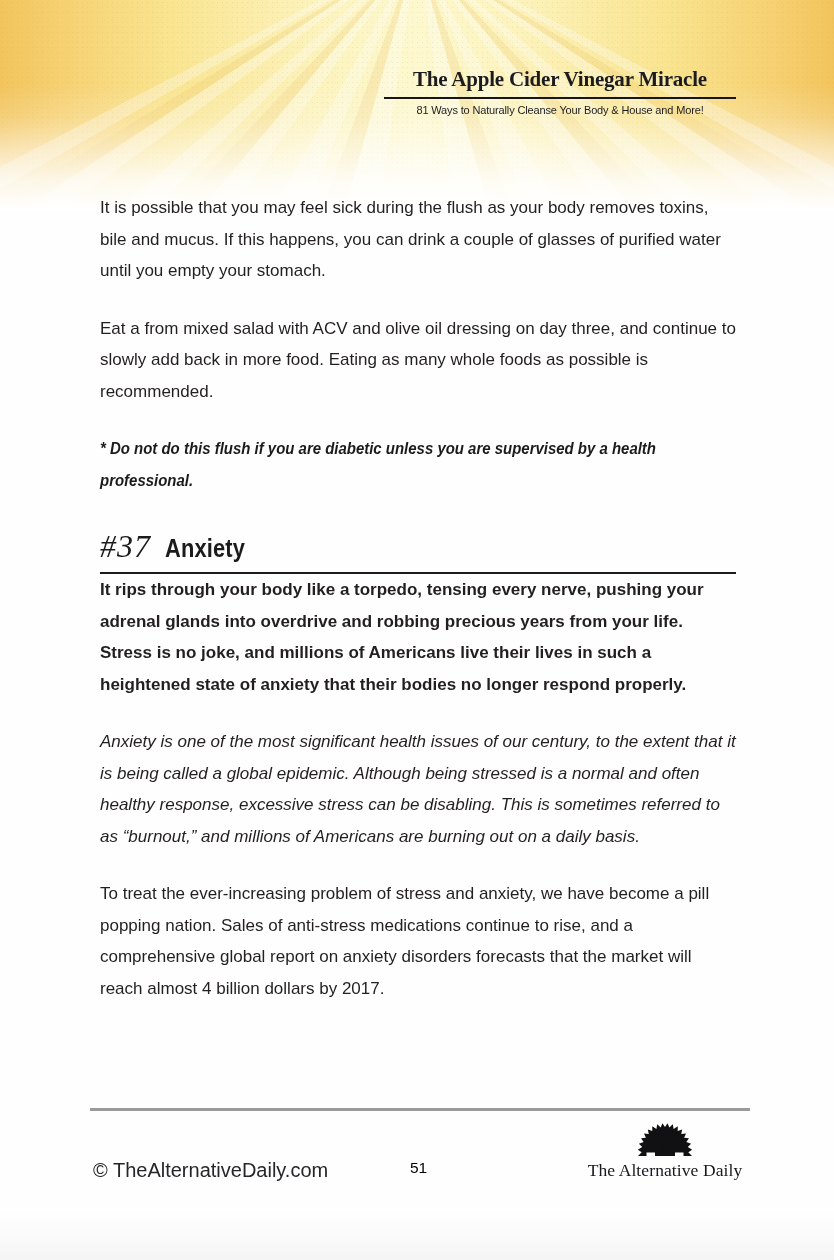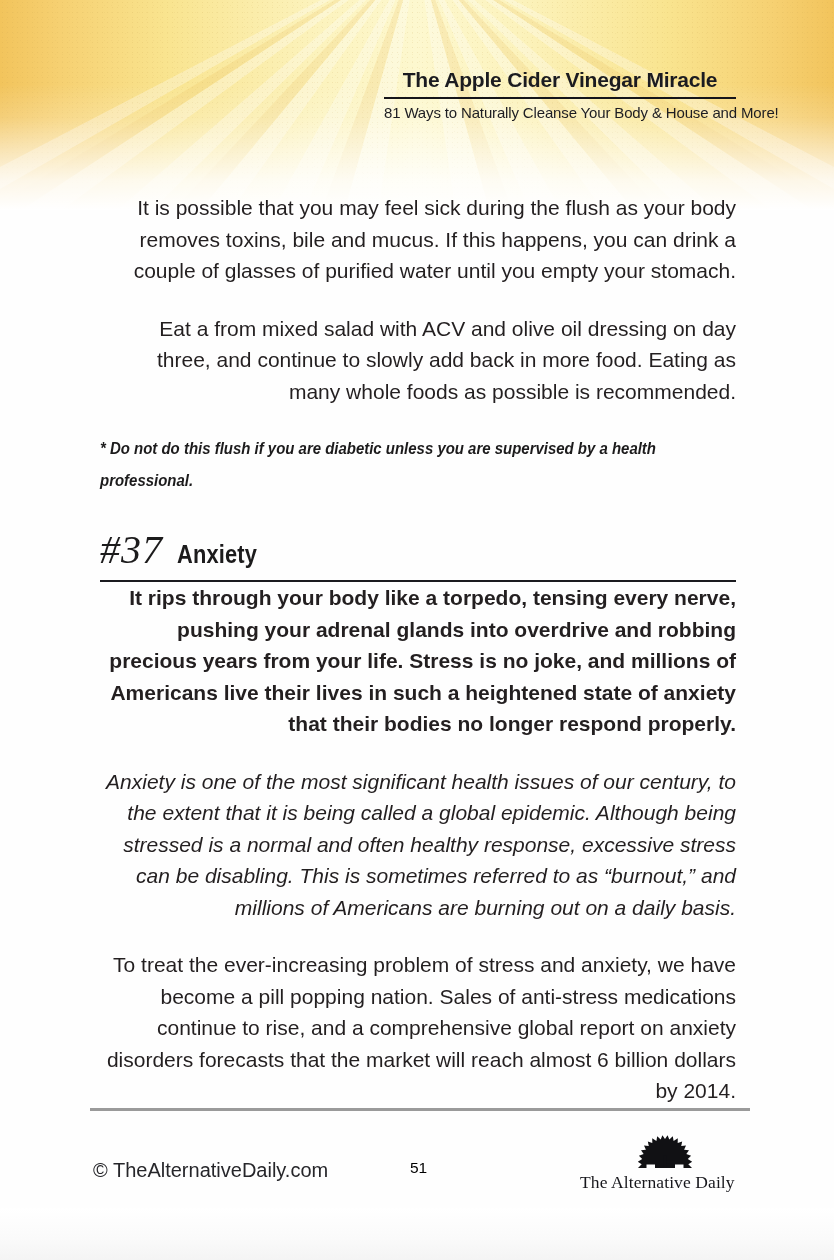--- a/index.html
+++ b/index.html
@@ -82,58 +82,58 @@
 
   
   .title-block {
     position: absolute;
     right: 98px;
     top: 68px;
     width: 352px;
     text-align: center;
   }
   .book-title {
-    font-family: Liberation Sans, sans-serif;
+    font-family: Liberation Serif, serif;
     font-size: 21px;
     font-weight: bold;
     color: #1b1b20;
     letter-spacing: -0.2px;
     line-height: 1.12;
     white-space: nowrap;
   }
   .title-rule {
     margin-top: 5px;
     border-top: 2.4px solid #15151a;
     width: 100%;
   }
   .book-subtitle {
     margin-top: 5px;
     font-family: "Liberation Sans", sans-serif;
-    font-size: 15px;
+    font-size: 11px;
     font-weight: normal;
     color: #1d1d22;
     letter-spacing: -0.15px;
     white-space: nowrap;
   }
 
   
   .content {
     position: absolute;
     left: 100px;
     top: 192px;
     width: 636px;
   }
 
   p.body-par {
     margin: 0 0 26px 0;
     font-family: "Liberation Sans", sans-serif;
-    font-size: 21px;
+    font-size: 17px;
     line-height: 31.5px;
     color: #231f20;
-    text-align: right;
+    text-align: left;
   }
   p.body-par.italic {
     font-style: italic;
   }
   p.note-par {
     margin: 0 0 26px 0;
     font-family: "Liberation Sans", sans-serif;
     font-style: italic;
     font-weight: bold;
     font-size: 17.4px;
@@ -147,21 +147,21 @@
   
   .section-heading {
     margin: 34px 0 0 0;
     display: flex;
     align-items: baseline;
     gap: 14px;
   }
   .section-number {
     font-family: "Liberation Serif", serif;
     font-style: italic;
-    font-size: 40px;
+    font-size: 32px;
     font-weight: normal;
     color: #1c1b1c;
     line-height: 1;
     letter-spacing: 1px;
   }
   .section-name {
     font-family: "Liberation Sans", sans-serif;
     font-weight: bold;
     font-size: 26px;
     color: #1c1b1c;
@@ -208,23 +208,23 @@
     position: absolute;
     left: 320px;
     top: 48px;
     font-family: "Liberation Sans", sans-serif;
     font-size: 15.5px;
     color: #000000;
   }
   .brand {
     position: absolute;
     right: 0px;
-    top: 24px;
+    top: 12px;
     width: 170px;
-    text-align: left;
+    text-align: center;
   }
   .brand-mark {
     display: block;
     margin: 0 auto 1px auto;
     width: 74px;
     height: 36px;
   }
   .brand-name {
     font-family: "Liberation Serif", serif;
     font-size: 17.5px;
@@ -297,21 +297,21 @@
     <div class="section-heading">
       <span class="section-number">#37</span>
       <span class="section-name">Anxiety</span>
     </div>
     <div class="heading-rule"></div>
 
     <p class="body-par after-heading">It rips through your body like a torpedo, tensing every nerve, pushing your adrenal glands into overdrive and robbing precious years from your life. Stress is no joke, and millions of Americans live their lives in such a heightened state of anxiety that their bodies no longer respond properly.</p>
 
     <p class="body-par italic">Anxiety is one of the most significant health issues of our century, to the extent that it is being called a global epidemic. Although being stressed is a normal and often healthy response, excessive stress can be disabling. This is sometimes referred to as “burnout,” and millions of Americans are burning out on a daily basis.</p>
 
-    <p class="body-par">To treat the ever-increasing problem of stress and anxiety, we have become a pill popping nation. Sales of anti-stress medications continue to rise, and a comprehensive global report on anxiety disorders forecasts that the market will reach almost 6 billion dollars by 2014.</p>
+    <p class="body-par">To treat the ever-increasing problem of stress and anxiety, we have become a pill popping nation. Sales of anti-stress medications continue to rise, and a comprehensive global report on anxiety disorders forecasts that the market will reach almost 4 billion dollars by 2017.</p>
   </div>
 
   <div class="footer">
     <div class="footer-rule"></div>
     <div class="footer-row">
       <div class="copyright">© TheAlternativeDaily.com</div>
       <div class="page-number">51</div>
       <div class="brand">
         <svg class="brand-mark" viewBox="0 0 74 36" aria-hidden="true">
           <g fill="#111114">

